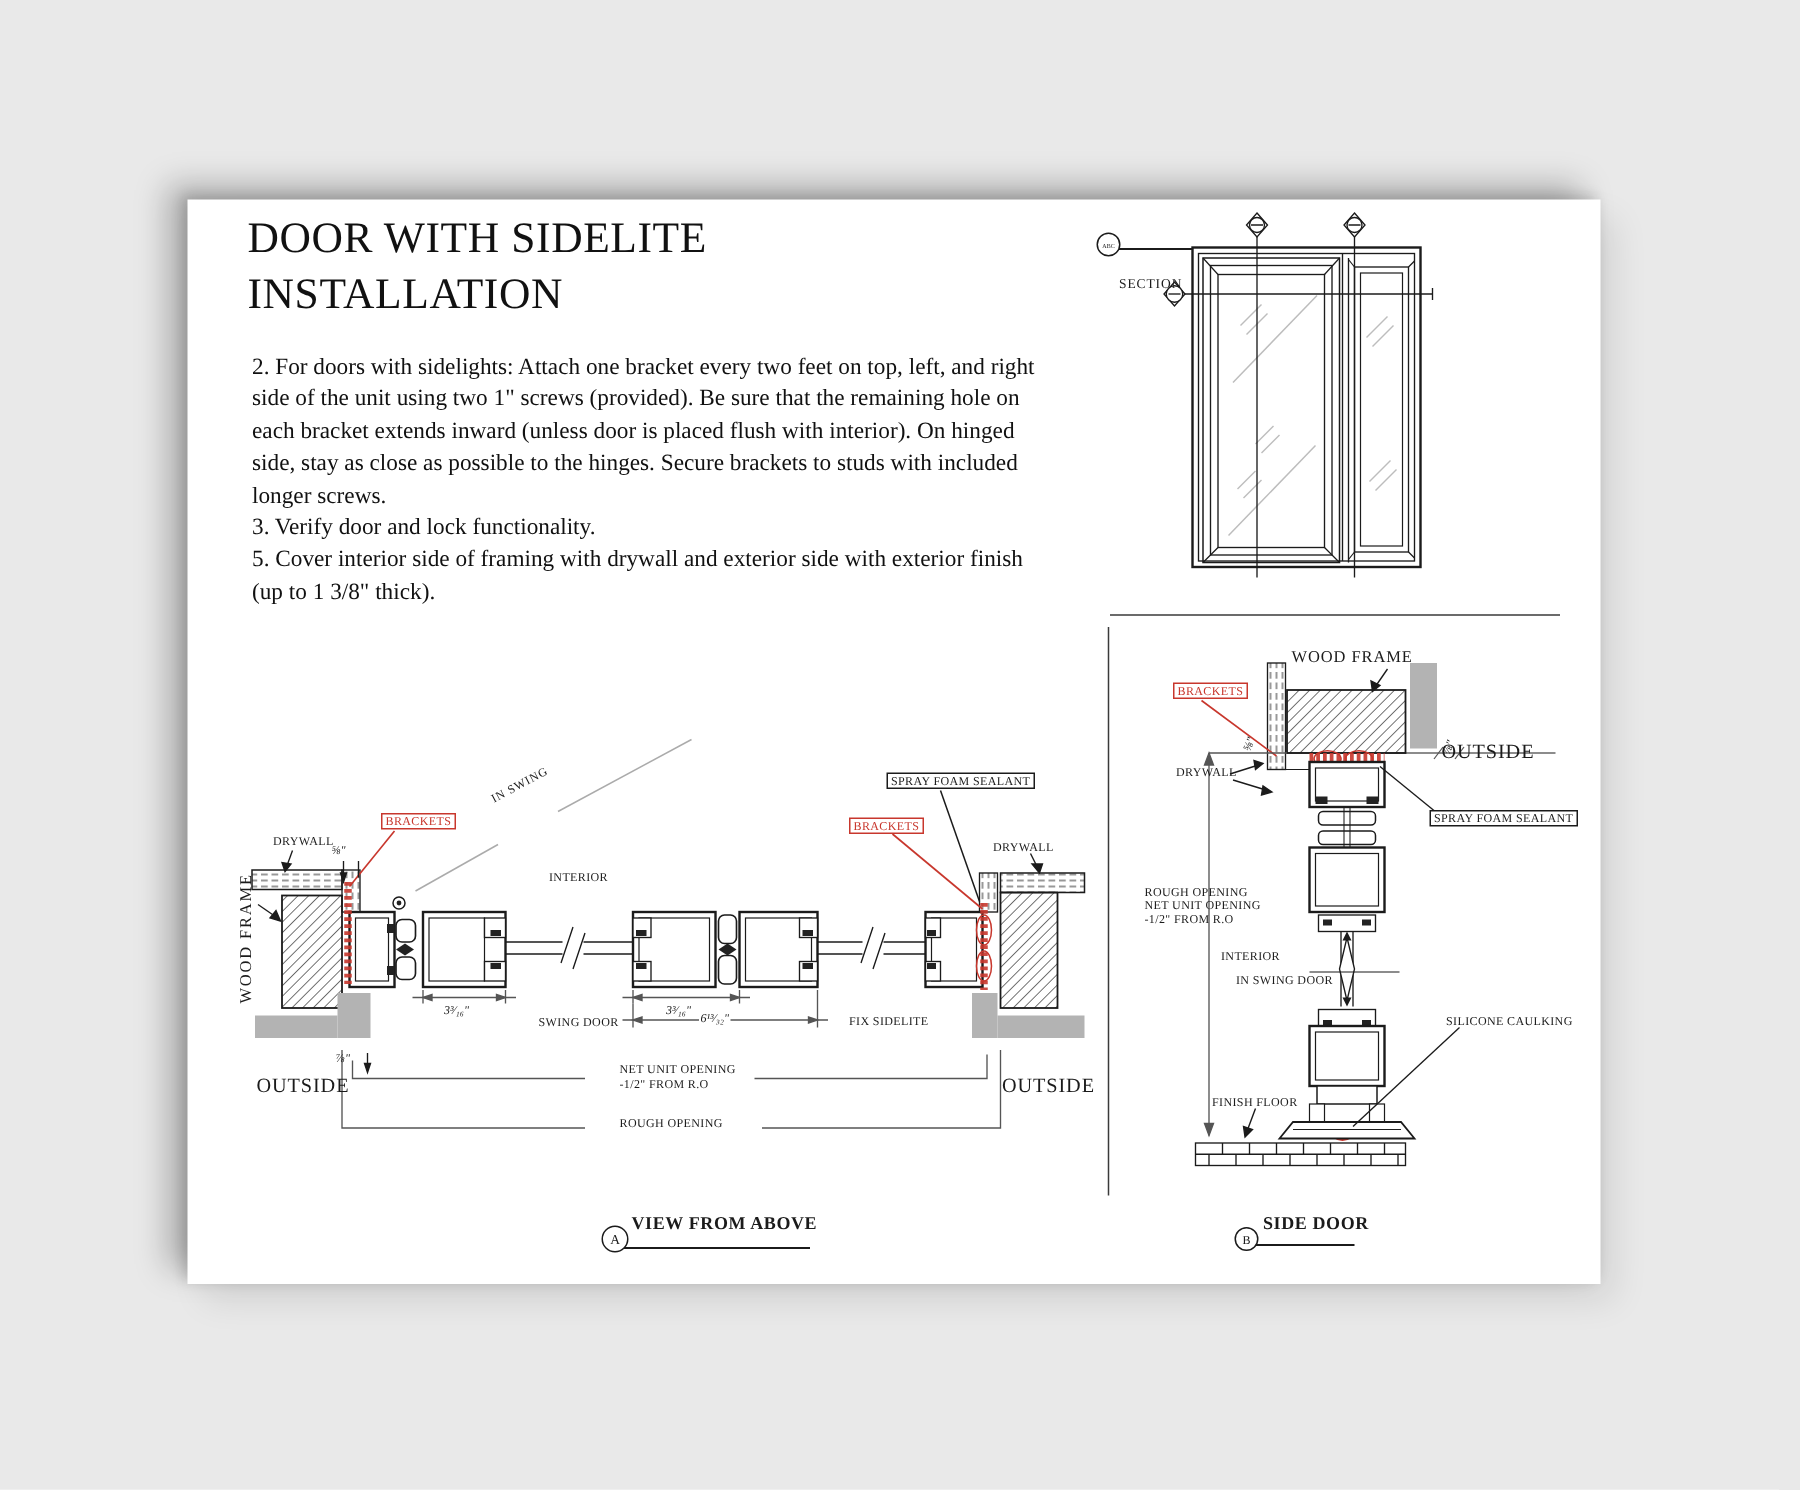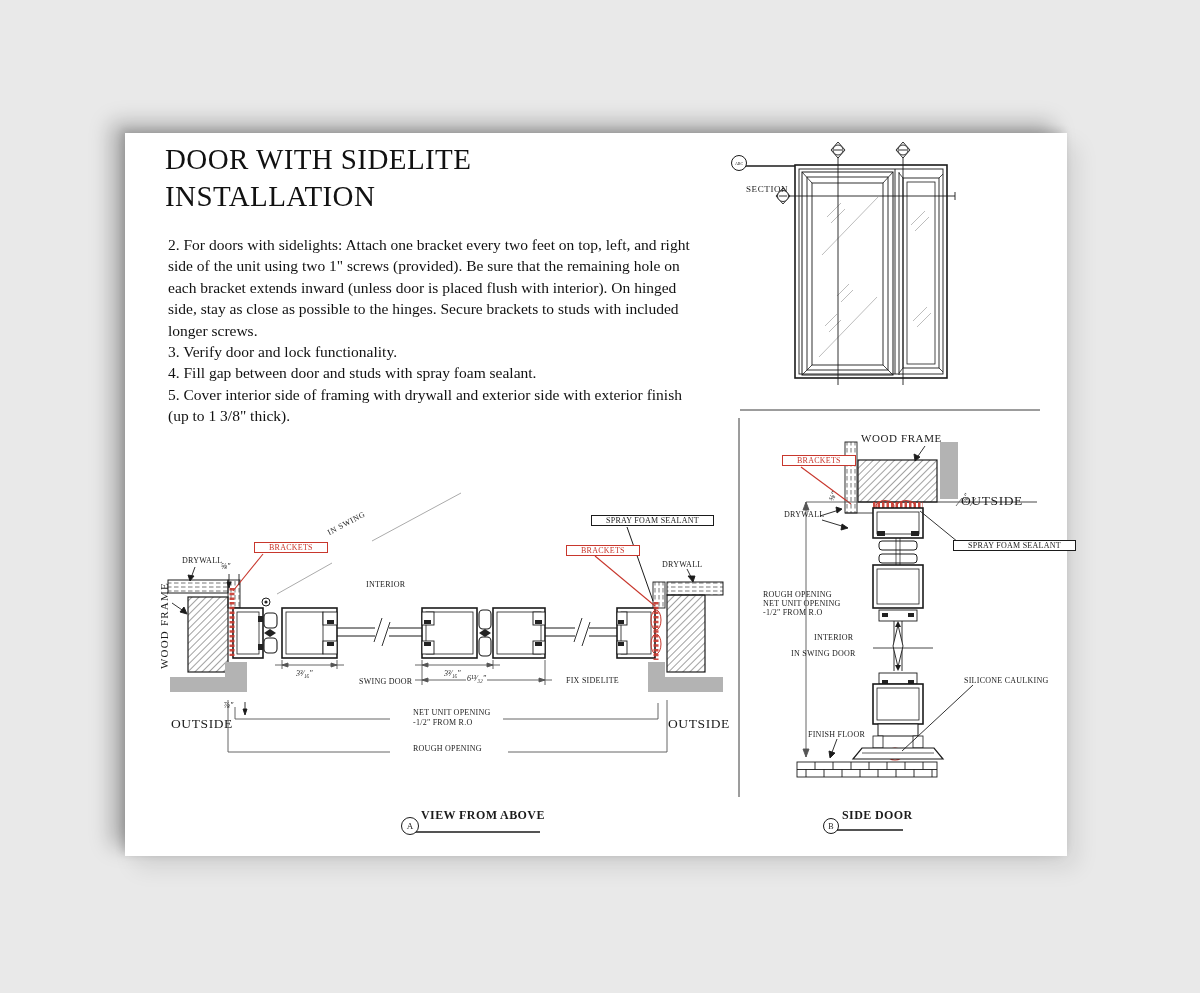--- a/index.html
+++ b/index.html
@@ -4,21 +4,21 @@
 <style>
   html,body{margin:0;padding:0;background:#e9e9e9;width:1200px;height:993px;overflow:hidden;}
   .stage{position:relative;width:1200px;height:993px;font-family:"Liberation Serif","DejaVu Serif",serif;color:#1b1b1b;text-decoration:underline;}
   .page{position:absolute;left:125px;top:133px;width:942px;height:723px;background:#ffffff;
         box-shadow:-14px -10px 20px rgba(0,0,0,.26),-3px -3px 8px rgba(0,0,0,.14),10px 12px 22px rgba(0,0,0,.09);}
   svg.draw{position:absolute;left:0;top:0;}
   .abs{position:absolute;}
   .title{font-size:29px;line-height:37px;letter-spacing:.4px;color:#111;}
   .instr{font-size:15.5px;line-height:21.4px;color:#111;width:526px;}
   .lbl{position:absolute;font-size:8px;line-height:1.15;white-space:nowrap;letter-spacing:.25px;color:#1b1b1b;}
-  .box{border:1px solid currentColor;padding:0 14px;background:#fff;}
+  .box{border:1px solid currentColor;padding:0 2px;background:#fff;}
   .red{color:#c8372d;}
   .big{font-size:13.5px;letter-spacing:.6px;margin-top:21px;}
   .mid{font-size:11px;letter-spacing:.6px;}
   .sec{font-size:9px;letter-spacing:.6px;margin-top:35px;}
   .vtitle{font-size:12px;font-weight:bold;letter-spacing:.4px;}
   .dim{font-size:8px;font-style:italic;letter-spacing:0;}
   .circ{position:absolute;border:1.2px solid #1b1b1b;border-radius:50%;background:#fff;
         display:flex;align-items:center;justify-content:center;}
   .rotL{transform:rotate(-90deg);transform-origin:left top;}
   .rot28{transform:rotate(-28deg);transform-origin:left top;}
@@ -301,21 +301,20 @@
     </svg>
 
     <div class="abs title" style="left:40px;top:8px;">
       <div>DOOR WITH SIDELITE</div>
       <div>INSTALLATION</div>
     </div>
 
     <div class="abs instr" style="left:43px;top:101px;">
       <div>2. For doors with sidelights: Attach one bracket every two feet on top, left, and right side of the unit using two 1" screws (provided). Be sure that the remaining hole on each bracket extends inward (unless door is placed flush with interior). On hinged side, stay as close as possible to the hinges. Secure brackets to studs with included longer screws.</div>
       <div>3. Verify door and lock functionality.</div>
-      <div>4. Fill gap between door and studs with spray foam sealant.</div>
       <div>5. Cover interior side of framing with drywall and exterior side with exterior finish (up to 1 3/8" thick).</div>
     </div>
 
     <div class="lbl sec" style="left:621px;top:16px;">SECTION</div>
     <div class="circ" style="left:606px;top:22px;width:14px;height:14px;font-size:4px;">ABC</div>
 
     <div class="lbl" style="left:57px;top:423px;">DRYWALL</div>
     <div class="lbl dim" style="left:96px;top:429px;">⅝"</div>
     <div class="lbl box red" style="left:129px;top:409px;">BRACKETS</div>
     <div class="lbl mid rotL" style="left:33px;top:536px;letter-spacing:1.2px;">WOOD FRAME</div>
@@ -344,20 +343,20 @@
     <div class="lbl" style="left:659px;top:377px;">DRYWALL</div>
     <div class="lbl dim rot70" style="left:702px;top:366px;">⅝"</div>
     <div class="lbl dim rot70" style="left:835px;top:368px;">⅞"</div>
     <div class="lbl box" style="left:828px;top:407px;">SPRAY FOAM SEALANT</div>
     <div class="abs" style="left:638px;top:457px;">
       <div class="lbl" style="position:static;">ROUGH OPENING</div>
       <div class="lbl" style="position:static;">NET UNIT OPENING</div>
       <div class="lbl" style="position:static;">-1/2" FROM R.O</div>
     </div>
     <div class="lbl" style="left:689px;top:500px;">INTERIOR</div>
-    <div class="lbl" style="left:666px;top:516px;">IN SWING DOOR</div>
+    <div class="lbl" style="left:699px;top:516px;">IN SWING DOOR</div>
     <div class="lbl" style="left:839px;top:543px;">SILICONE CAULKING</div>
     <div class="lbl" style="left:683px;top:597px;">FINISH FLOOR</div>
     <div class="lbl vtitle" style="left:717px;top:676px;">SIDE DOOR</div>
     <div class="circ" style="left:698px;top:685px;width:14px;height:14px;font-size:8px;">B</div>
 
   </div>
 </div>
 
 </body></html>

